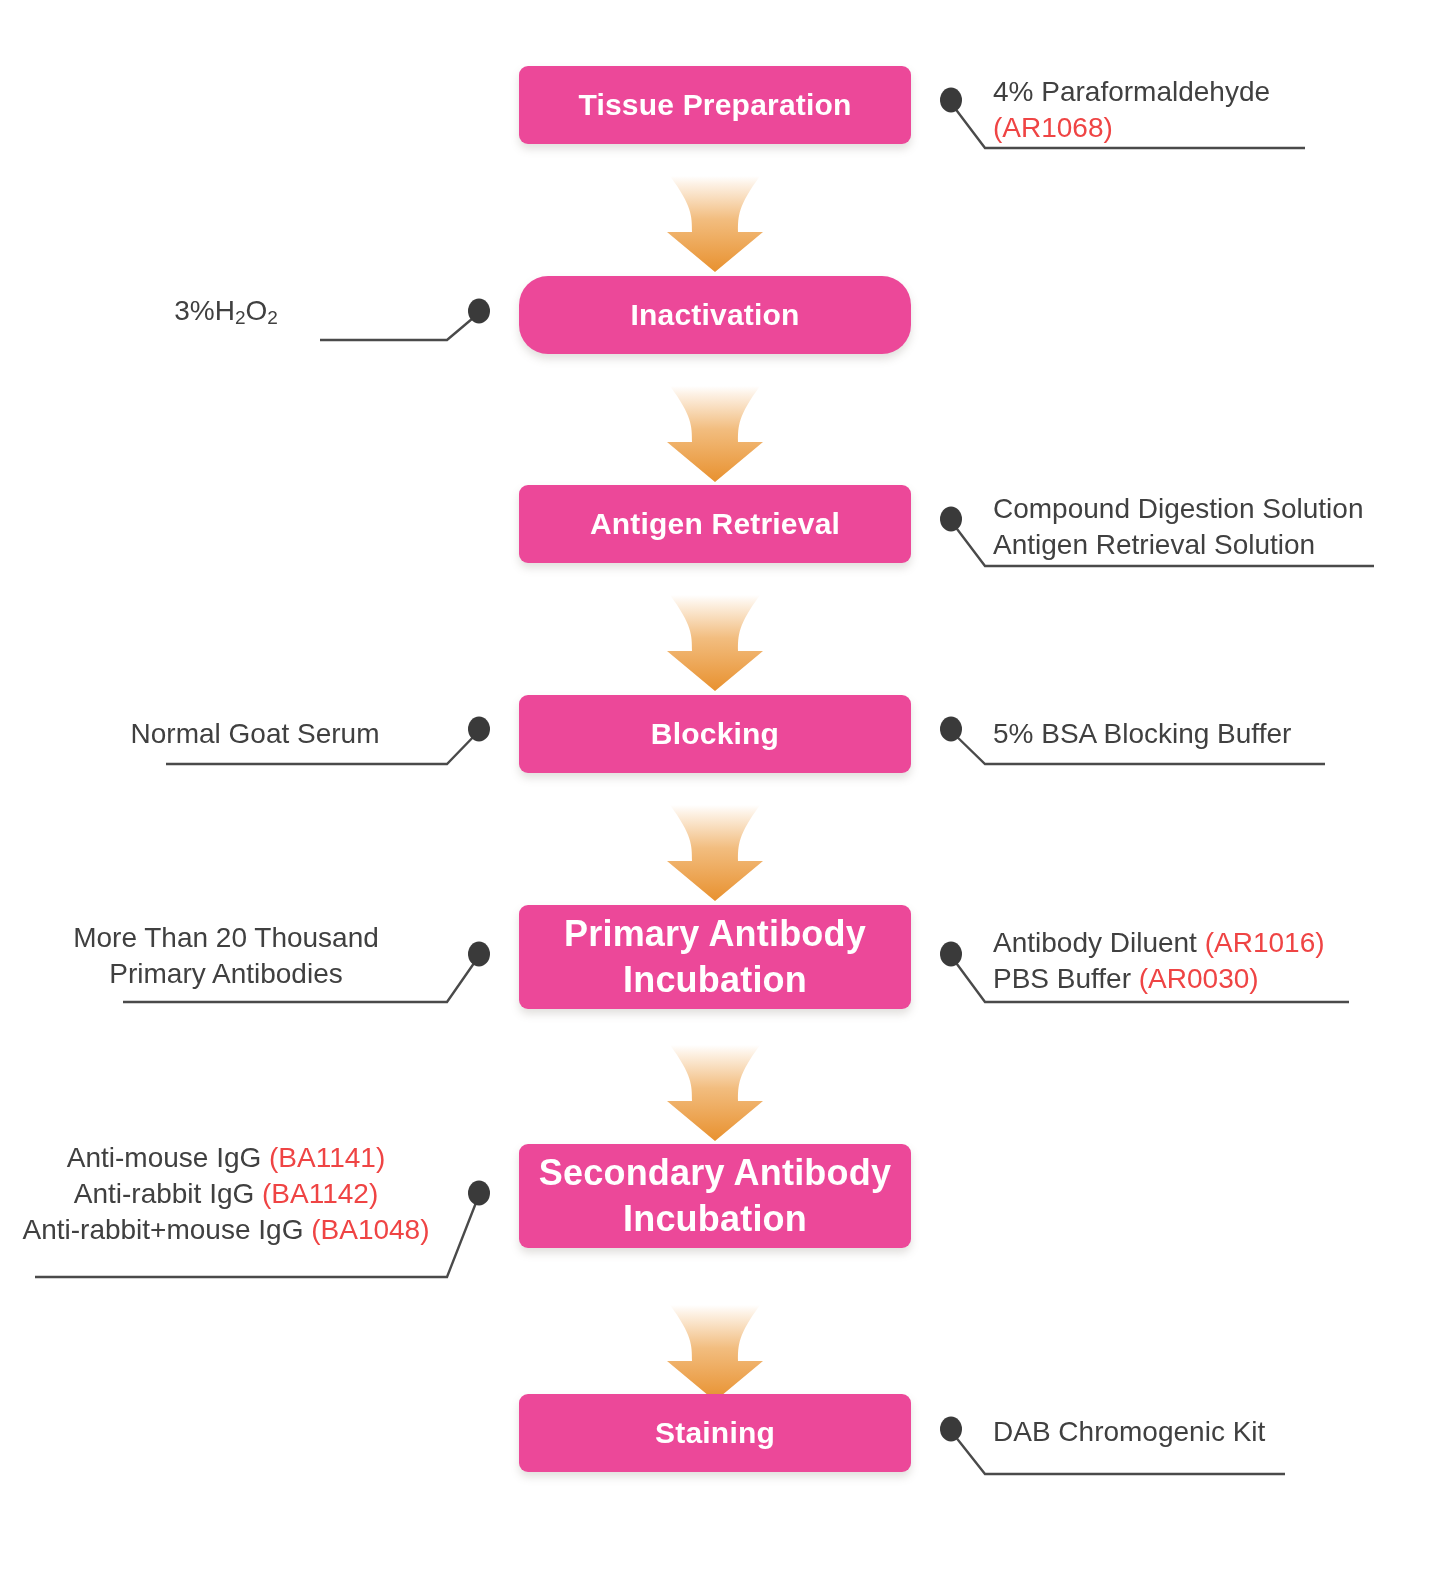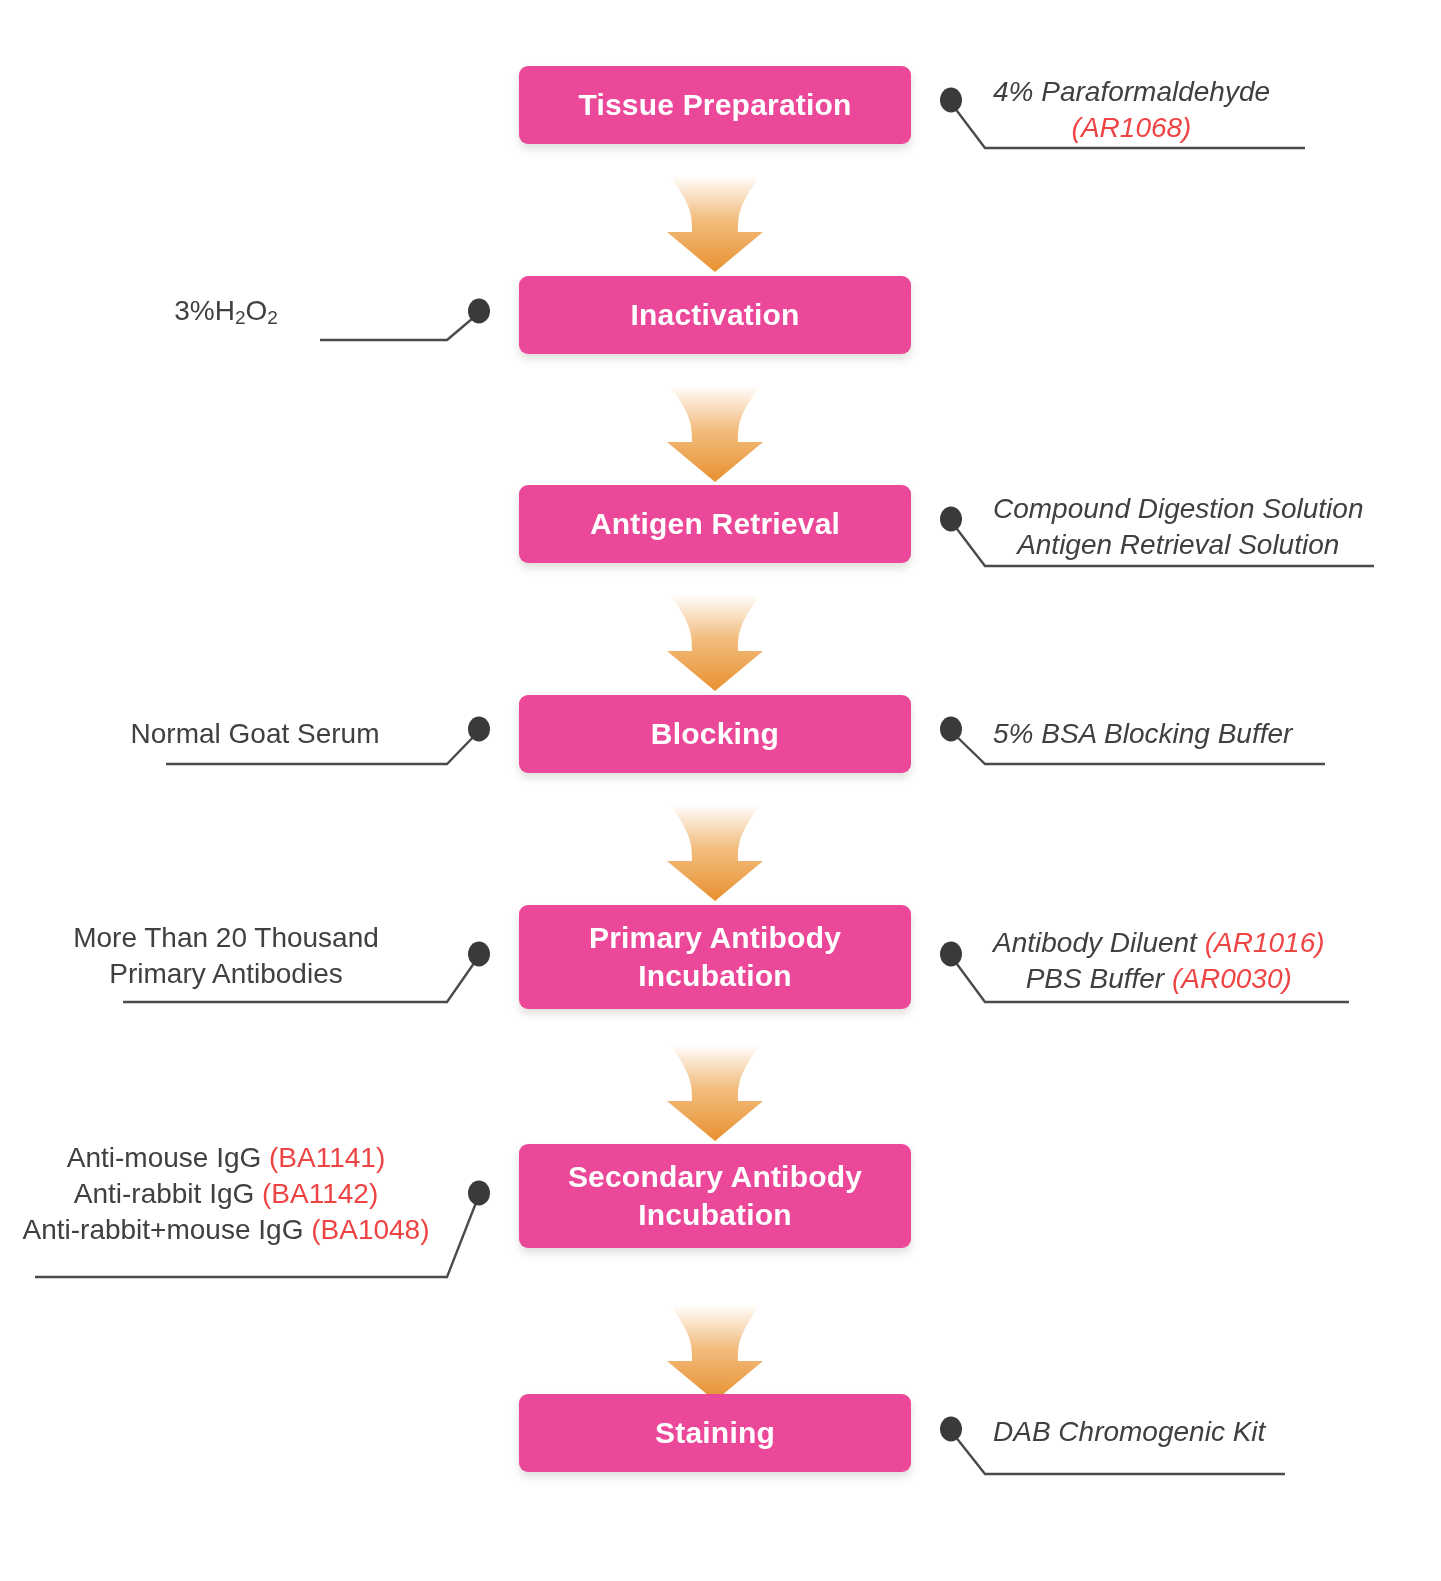--- a/index.html
+++ b/index.html
@@ -15,28 +15,28 @@
     position:absolute;left:519px;width:392px;
     background:#ec4899;border-radius:9px;
     box-shadow:0 5px 9px rgba(120,110,100,0.22);
     display:flex;align-items:center;justify-content:center;
     text-align:center;
   }
   .node-label{
     color:#ffffff;font-weight:bold;font-size:30px;line-height:1.28;
     letter-spacing:0.2px;padding:0 14px;
   }
-  .node.two-line .node-label{font-size:30px;}
+  .node.two-line .node-label{font-size:36px;}
 
   
   .arrow{position:absolute;left:0;top:0;}
 
   
   .ann{position:absolute;font-size:28px;color:#404040;line-height:1.28;white-space:nowrap;}
-  .ann.right{text-align:center;font-style:italic;}
+  .ann.right{text-align:left;}
   .ann.left{text-align:center;}
   .code{color:#ef4444;}
   .sub{font-size:19px;vertical-align:-0.22em;}
 
   .leader{position:absolute;left:0;top:0;pointer-events:none;}
 </style>
 </head>
 <body>
 
 <div id="stage">
@@ -93,21 +93,21 @@
       <ellipse cx="479" cy="954" rx="11" ry="12.5"></ellipse>
       <ellipse cx="479" cy="1193" rx="11" ry="12.5"></ellipse>
       <ellipse cx="951" cy="1429" rx="11" ry="12.5"></ellipse>
     </g>
   </svg>
 
   <div class="node" style="top:66px;height:78px;">
     <div class="node-label">Tissue Preparation</div>
   </div>
 
-  <div class="node" style="top:276px;height:78px;">
+  <div class="node" style="top:276px;height:78px;border-radius:29px;">
     <div class="node-label">Inactivation</div>
   </div>
 
   <div class="node" style="top:485px;height:78px;">
     <div class="node-label">Antigen Retrieval</div>
   </div>
 
   <div class="node" style="top:695px;height:78px;">
     <div class="node-label">Blocking</div>
   </div>

